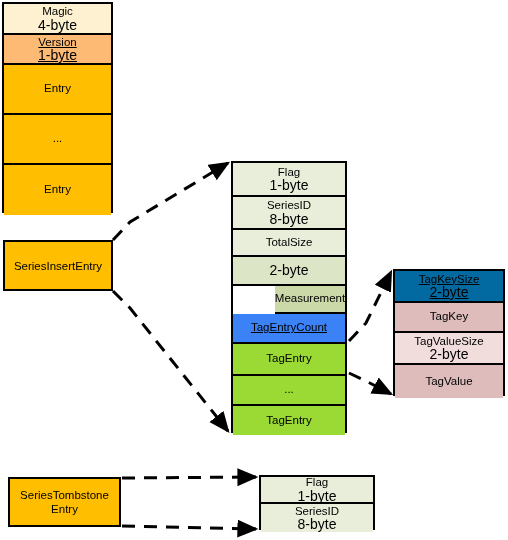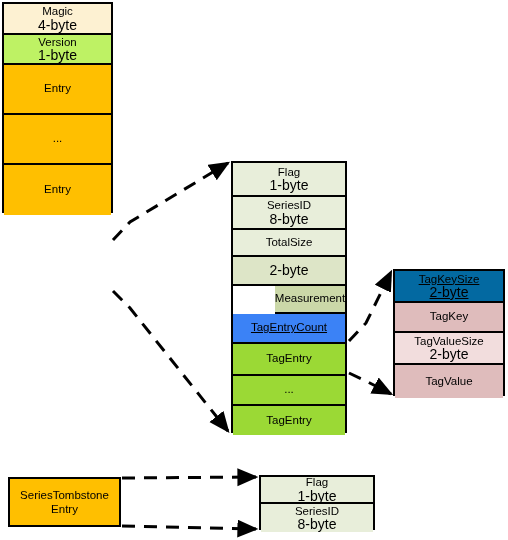--- a/index.html
+++ b/index.html
@@ -98,35 +98,38 @@
     <path d="M122,478 L256,477" stroke="#000000" stroke-width="3" fill="none" stroke-dasharray="13,9" marker-end="url(#ah)"></path>
 
     <path d="M122,526 L256,529" stroke="#000000" stroke-width="3" fill="none" stroke-dasharray="13,9" marker-end="url(#ah)"></path>
   </svg>
 
   <div class="stack" id="wal-stack">
       <div class="cell" style="background: rgb(253, 241, 210); height: 31px; flex: 0 0 31px;">
         <span>Magic</span>
         <span class="l2">4-byte</span>
       </div>
-      <div class="cell" style="background: #bef264; height: 30px; flex: 0 0 30px;">
+      <div class="cell" style="background: #fdba74; height: 30px; flex: 0 0 30px; text-decoration: underline;">
         <span>Version</span>
         <span class="l2">1-byte</span>
       </div>
       <div class="cell" style="background: rgb(255, 191, 0); height: 50px; flex: 0 0 50px;">
         <span>Entry</span>
       </div>
       <div class="cell" style="background: rgb(255, 191, 0); height: 50px; flex: 0 0 50px;">
         <span>...</span>
       </div>
       <div class="cell" style="background: rgb(255, 191, 0); height: 50px; flex: 0 0 50px;">
         <span>Entry</span>
       </div>
     </div>
 
+  <div class="node" id="insert-node">
+    <span class="nl">SeriesInsertEntry</span>
+  </div>
 
   <div class="stack" id="insert-stack">
       <div class="cell" style="background: rgb(232, 238, 218); height: 34px; flex: 0 0 34px;">
         <span>Flag</span>
         <span class="l2">1-byte</span>
       </div>
       <div class="cell" style="background: rgb(232, 238, 218); height: 33px; flex: 0 0 33px;">
         <span>SeriesID</span>
         <span class="l2">8-byte</span>
       </div>

